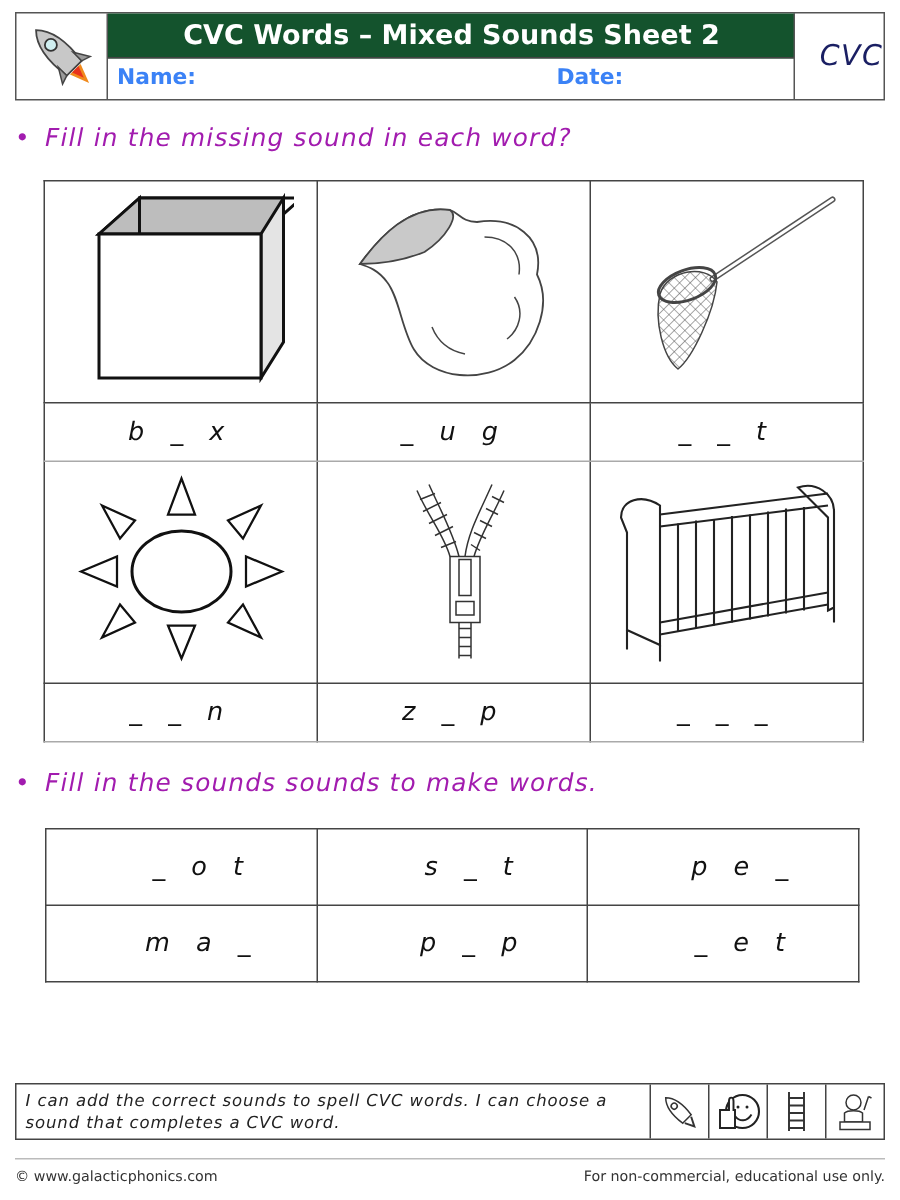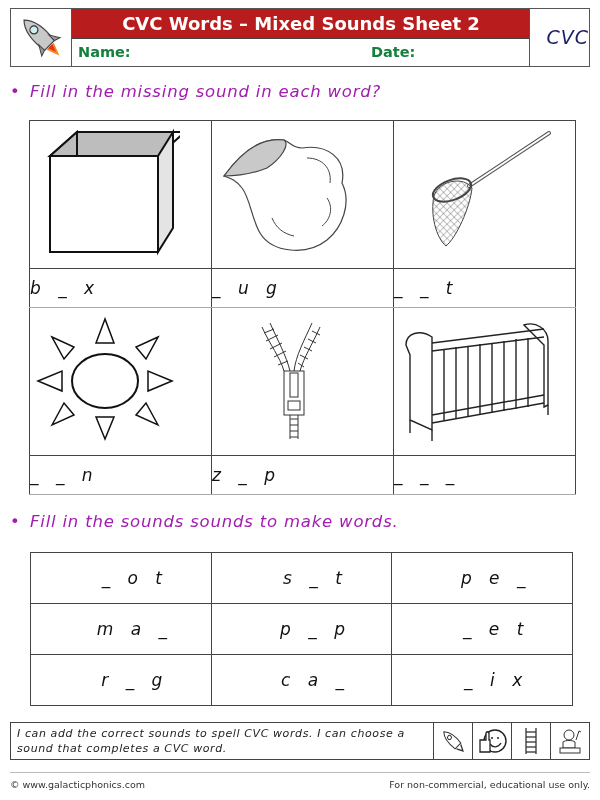--- a/index.html
+++ b/index.html
@@ -2,35 +2,35 @@
 <html><head>
 <meta charset="utf-8">
 <style>
   * { box-sizing: border-box; margin: 0; padding: 0; }
   html, body { width: 600px; height: 800px; background: #ffffff; overflow: hidden; }
   body { position: relative; font-family: "DejaVu Sans", sans-serif; color: #111; }
 
   
   .header { position: absolute; left: 10px; top: 8px; width: 580px; height: 59px; border: 1px solid #555; background: #fff; }
   .logo-cell { position: absolute; left: 0; top: 0; width: 61px; height: 57px; border-right: 1px solid #555; }
-  .title-band { position: absolute; left: 61px; top: 0; width: 458px; height: 30px; background: #b91c1c; border-bottom: 1px solid #444;
+  .title-band { position: absolute; left: 61px; top: 0; width: 458px; height: 30px; background: #14532d; border-bottom: 1px solid #444;
     color: #fff; font-family: "DejaVu Sans", sans-serif; font-weight: bold; font-size: 18px; text-align: center; line-height: 30px; }
-  .name-row { position: absolute; left: 61px; top: 30px; width: 458px; height: 27px; font-weight: bold; font-size: 14.5px; line-height: 27px; color: #15803d; }
+  .name-row { position: absolute; left: 61px; top: 30px; width: 458px; height: 27px; font-weight: bold; font-size: 14.5px; line-height: 27px; color: #3b82f6; }
   .name-label { position: absolute; left: 6px; }
   .date-label { position: absolute; left: 299px; }
   .cvc-cell { position: absolute; right: 0; top: 0; width: 60px; height: 57px; border-left: 1px solid #555;
     font-family: "DejaVu Sans", sans-serif; font-size: 19px; font-style: italic; color: #1a1f63; text-align: right; line-height: 56px; letter-spacing: 1px; }
 
   
   .instruction { position: absolute; left: 10px; font-family: "DejaVu Sans", sans-serif; font-style: italic; font-size: 16.5px; color: #a21caf; letter-spacing: 0.8px; }
   .instruction .bullet { display: inline-block; width: 20px; font-style: normal; }
 
   
   .pic-grid { position: absolute; left: 29px; top: 120px; width: 547px; border: 1px solid #444; border-collapse: collapse; }
-  .pic-grid td { border: 1px solid #444; vertical-align: middle; }
+  .pic-grid td { border: 1px solid #444; text-align: center; vertical-align: middle; }
   .pic-grid td.pic { height: 148px; width: 182px; }
   .pic-grid td.word { height: 39px; font-style: italic; font-size: 17px; letter-spacing: 6px; border-top-color: #aaa; border-bottom-color: #aaa; }
   .pic-grid tr.row2 td.pic { height: 148px; }
 
   
   .word-grid { position: absolute; left: 30px; top: 552px; width: 543px; border: 1px solid #444; border-collapse: collapse; }
   .word-grid td { border: 1px solid #444; height: 51px; width: 181px; text-align: center; font-style: italic; font-size: 17px; letter-spacing: 6px; padding-left: 28px; }
 
   
   .statement { position: absolute; left: 10px; top: 722px; width: 580px; height: 38px; border: 1px solid #444; display: flex; }
@@ -181,25 +181,20 @@
       <tr>
     <td>_ o t</td>
     <td>s _ t</td>
     <td>p e _</td>
   </tr>
   <tr>
     <td>m a _</td>
     <td>p _ p</td>
     <td>_ e t</td>
   </tr>
-  <tr>
-    <td>r _ g</td>
-    <td>c a _</td>
-    <td>_ i x</td>
-  </tr>
 </tbody>
   </table>
 
 <div class="statement">
   <div class="statement-text">I can add the correct sounds to spell CVC words. I can choose a sound that completes a CVC word.</div>
   <div class="icon-cell">
     <svg width="30" height="30" viewBox="0 0 30 30">
       <g transform="translate(15,15) rotate(-45)" fill="#fff" stroke="#333" stroke-width="1">
         <path d="M0,-13 C5,-8 5,0 4,7 L-4,7 C-5,0 -5,-8 0,-13 Z"></path>
         <circle cx="0" cy="-5" r="2"></circle>

